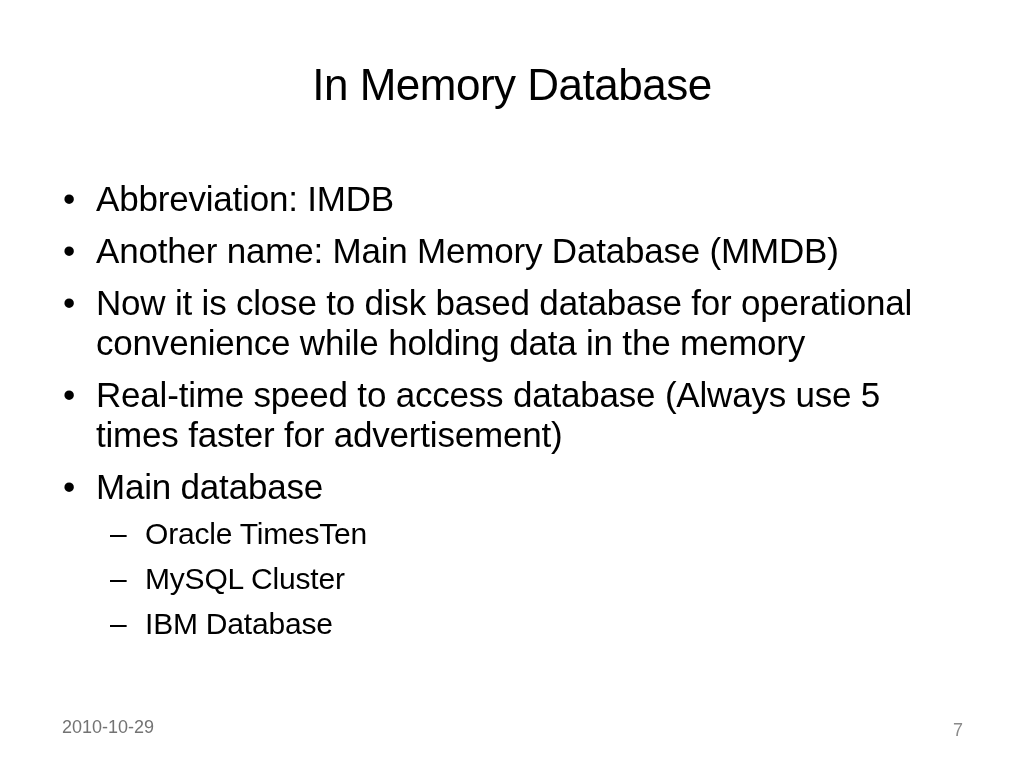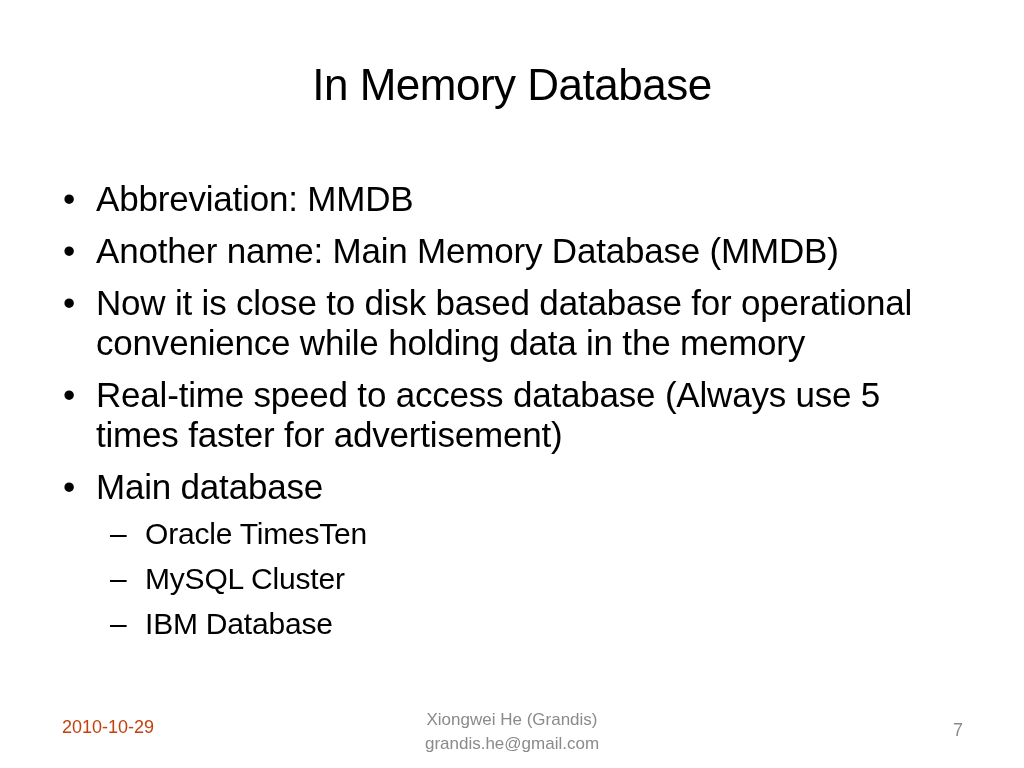--- a/index.html
+++ b/index.html
@@ -86,21 +86,21 @@
 </style>
 </head>
 <body>
 
 <div class="slide" style="background: rgb(255, 255, 255); color: rgb(0, 0, 0);">
   <h1 class="title">In Memory Database</h1>
 
   <div class="content" id="bullet-list">
       <div class="bullet b-l1">
         <span class="marker">•</span>
-        <span class="text">Abbreviation: MMDB</span>
+        <span class="text">Abbreviation: IMDB</span>
       </div>
       <div class="bullet b-l1">
         <span class="marker">•</span>
         <span class="text">Another name: Main Memory Database (MMDB)</span>
       </div>
       <div class="bullet b-l1">
         <span class="marker">•</span>
         <span class="text">Now it is close to disk based database for operational convenience while holding data in the memory</span>
       </div>
       <div class="bullet b-l1">
@@ -118,21 +118,17 @@
       <div class="bullet b-l2">
         <span class="marker">–</span>
         <span class="text">MySQL Cluster</span>
       </div>
       <div class="bullet b-l2">
         <span class="marker">–</span>
         <span class="text">IBM Database</span>
       </div>
     </div>
 
-  <div class="footer-date" style="color: #c2410c;">2010-10-29</div>
+  <div class="footer-date" style="color: #737373;">2010-10-29</div>
 
-  <div class="footer-center" style="color: rgb(138, 138, 138);">
-    <div>Xiongwei He (Grandis)</div>
-    <div>grandis.he@gmail.com</div>
-  </div>
 
   <div class="footer-number" style="color: rgb(138, 138, 138);">7</div>
 </div>
 
 </body></html>

